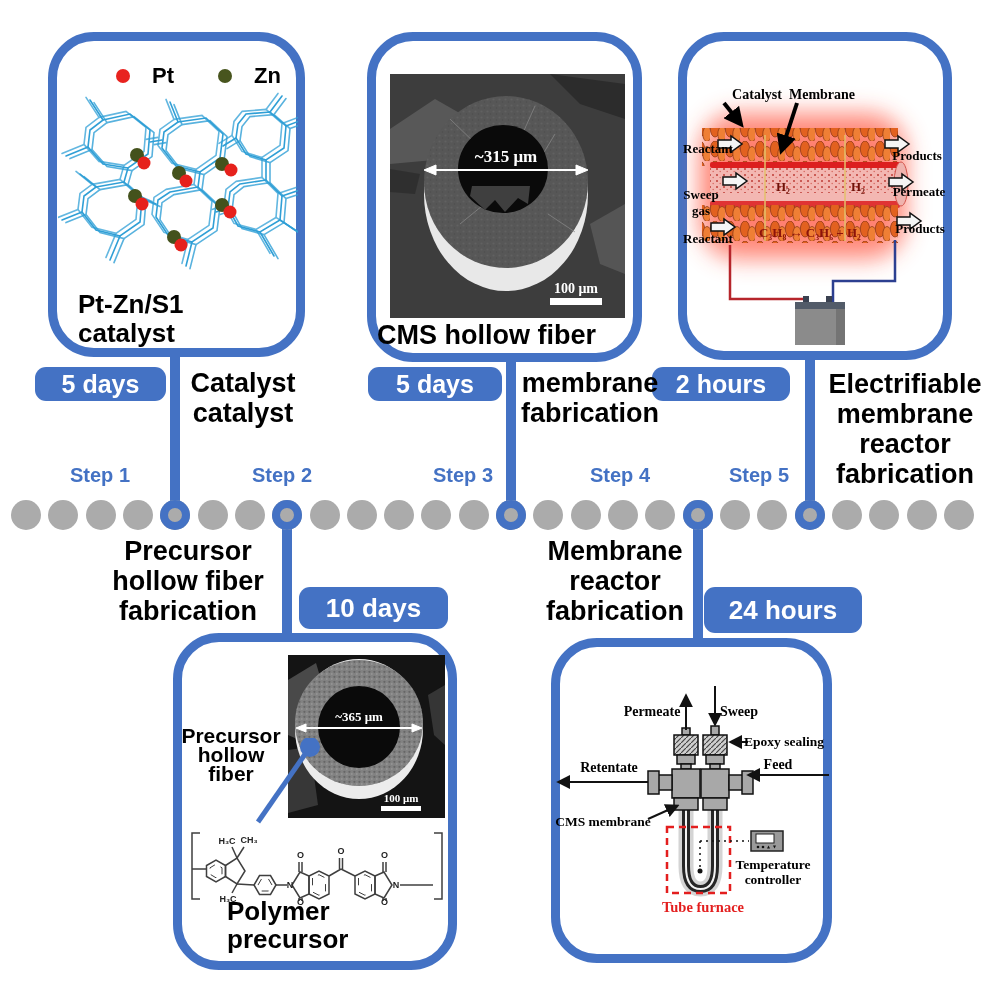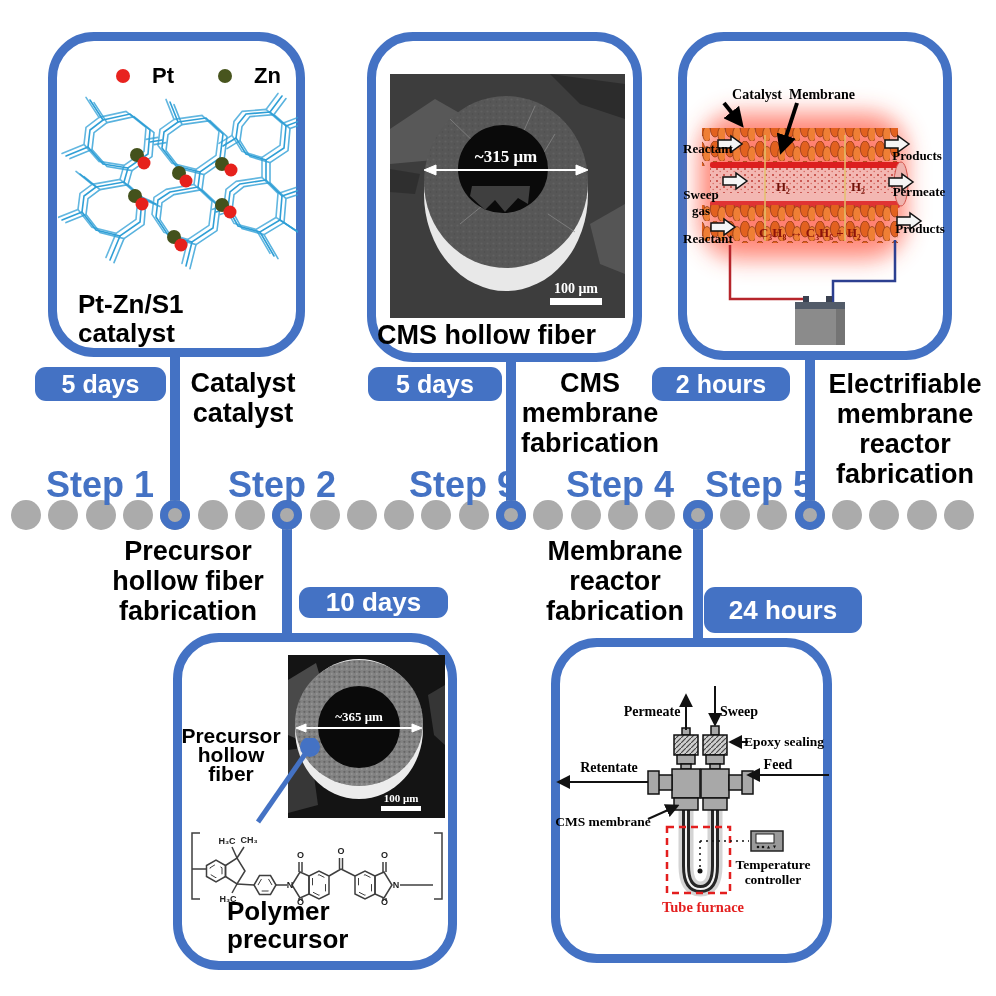--- a/index.html
+++ b/index.html
@@ -3,21 +3,21 @@
 <meta charset="utf-8">
 <style>
   :root{ --accent:#4472C4; }
   *{margin:0;padding:0;box-sizing:border-box}
   html,body{background:#fff}
   body{width:996px;height:996px;position:relative;overflow:hidden;font-family:"Liberation Sans",sans-serif;color:#000}
   .abs{position:absolute}
   .panel{position:absolute;border:9px solid var(--accent);border-radius:46px;background:#fff;z-index:2}
   .badge{position:absolute;background:var(--accent);color:#ffffff;font-weight:bold;display:flex;align-items:center;justify-content:center;border-radius:11px;z-index:4}
   .task{position:absolute;font-weight:bold;text-align:center;line-height:30px;font-size:27px;z-index:4}
-  .stepLbl{position:absolute;font-weight:bold;color:var(--accent);text-align:center;font-size:36px;z-index:4}
+  .stepLbl{position:absolute;font-weight:bold;color:var(--accent);text-align:center;font-size:20px;z-index:4}
   .vline{position:absolute;width:10px;background:var(--accent);z-index:1}
   .dotrow{position:absolute;left:11px;top:500px;width:963px;display:flex;justify-content:space-between;z-index:3}
   .dot{width:30px;height:30px;border-radius:50%;background:#ABABAB;flex:none}
   .dot.hl{box-shadow:inset 0 0 0 8px var(--accent)}
   .legend{position:absolute;left:116px;top:63px;width:132px;display:flex;align-items:center;gap:22px;z-index:3}
   .ldot{width:14px;height:14px;border-radius:50%;flex:none}
   .ltxt{font-weight:bold;font-size:22px}
   .caption{position:absolute;font-weight:bold;text-align:left;z-index:3}
   .callout{position:absolute;font-weight:bold;text-align:center;font-size:21px;line-height:19px;z-index:4}
   svg text{font-weight:bold}
@@ -49,42 +49,41 @@
     <div class="dot"></div>
     <div class="dot hl"></div>
     <div class="dot"></div>
     <div class="dot"></div>
     <div class="dot"></div>
     <div class="dot"></div>
   </div>
 
 <div class="stepLbl" style="left:45px;top:464px;width:110px">Step 1</div>
 <div class="stepLbl" style="left:227px;top:464px;width:110px">Step 2</div>
-<div class="stepLbl" style="left:408px;top:464px;width:110px">Step 9</div>
+<div class="stepLbl" style="left:408px;top:464px;width:110px">Step 3</div>
 <div class="stepLbl" style="left:565px;top:464px;width:110px">Step 4</div>
 <div class="stepLbl" style="left:704px;top:464px;width:110px">Step 5</div>
 
 <div class="vline" style="left:170px;top:352px;height:163px"></div>
 <div class="vline" style="left:282px;top:515px;height:122px"></div>
 <div class="vline" style="left:506px;top:356px;height:159px"></div>
 <div class="vline" style="left:693px;top:515px;height:127px"></div>
 <div class="vline" style="left:805px;top:354px;height:161px"></div>
 
 <div class="badge" style="left:35px;top:367px;width:131px;height:34px;font-size:25px">5 days</div>
 <div class="badge" style="left:368px;top:367px;width:134px;height:34px;font-size:25px">5 days</div>
 <div class="badge" style="left:652px;top:367px;width:138px;height:34px;font-size:25px">2 hours</div>
-<div class="badge" style="left:299px;top:587px;width:149px;height:31px;font-size:26px">10 days</div>
+<div class="badge" style="left:299px;top:587px;width:149px;height:42px;font-size:26px">10 days</div>
 <div class="badge" style="left:704px;top:587px;width:158px;height:46px;font-size:26px">24 hours</div>
 
 <div class="task" style="left:180px;top:368px;width:126px">
   <div>Catalyst</div>
   <div>catalyst</div>
 </div>
 <div class="task" style="left:515px;top:368px;width:150px">
-  <div>CMS</div>
   <div>membrane</div>
   <div>fabrication</div>
 </div>
 <div class="task" style="left:823px;top:369px;width:164px">
   <div>Electrifiable</div>
   <div>membrane</div>
   <div>reactor</div>
   <div>fabrication</div>
 </div>
 <div class="task" style="left:98px;top:536px;width:180px">

